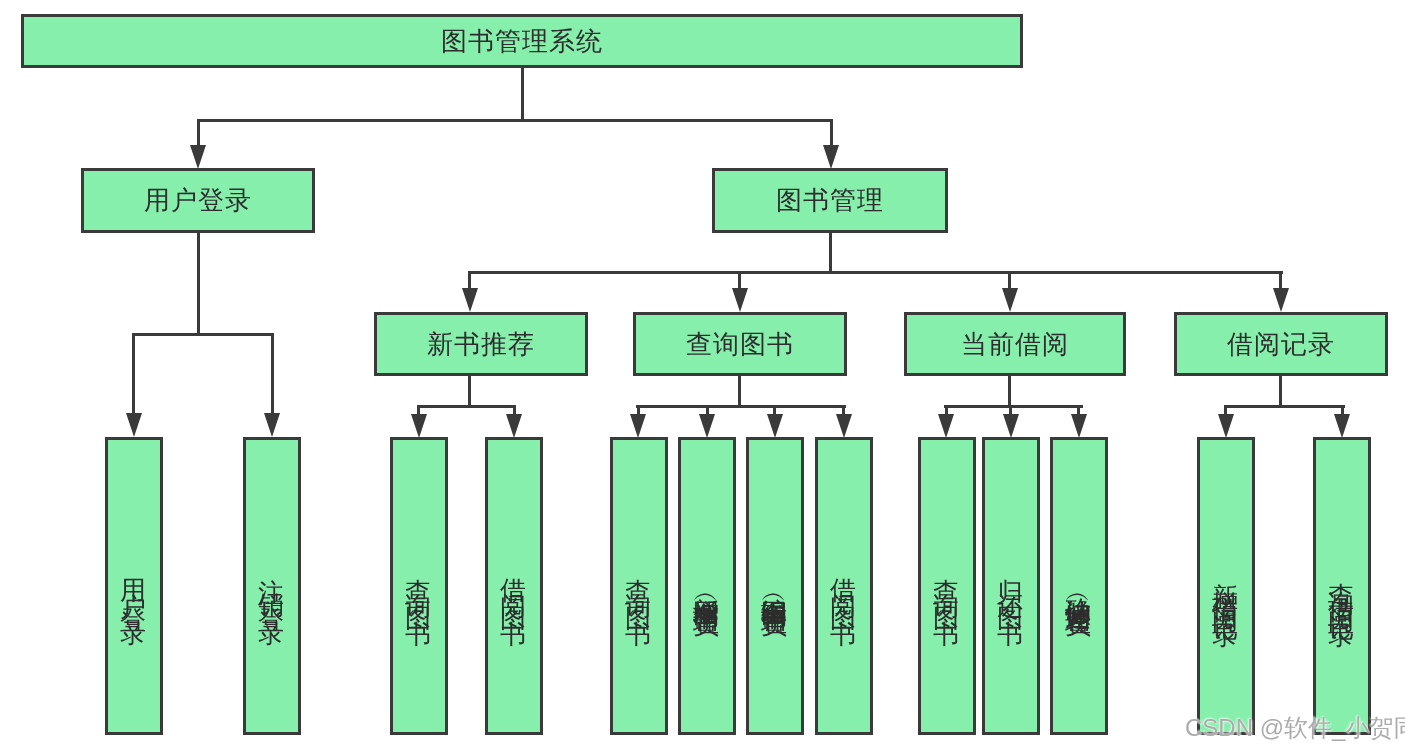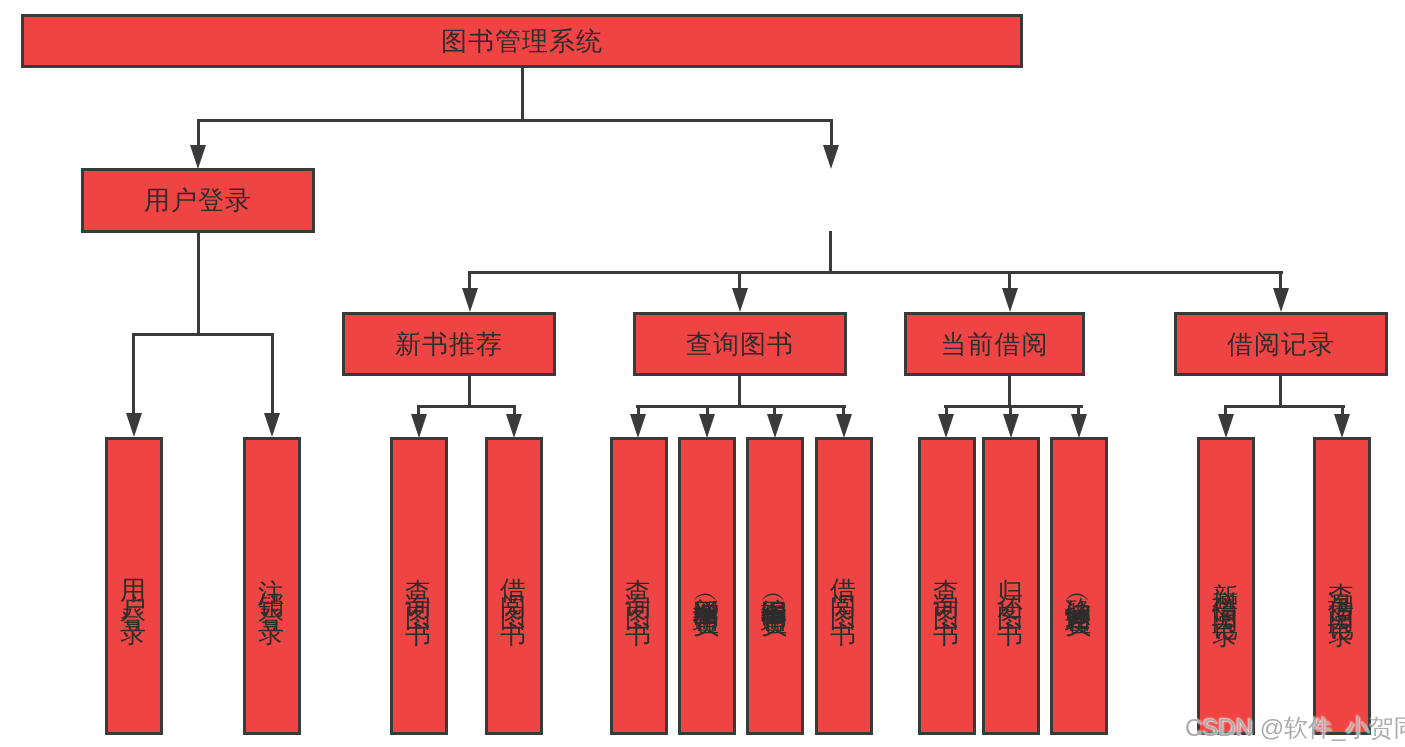--- a/index.html
+++ b/index.html
@@ -12,21 +12,21 @@
     position:relative;
     width:1405px;height:747px;
     background:#ffffff;
     font-family:"Liberation Sans","DejaVu Sans",sans-serif;
     overflow:hidden;
   }
   .node{
     position:absolute;
     box-sizing:border-box;
     border:3px solid var(--line);
-    background:#ef4444;
+    background:#86efac;
     display:flex;align-items:center;justify-content:center;
   }
   .hlabel{
     font-size:26px;color:var(--text);white-space:nowrap;
     letter-spacing:1px;
   }
   .vlabel{
     writing-mode:vertical-rl;
     text-orientation:mixed;
     font-size:26px;color:var(--text);
@@ -119,28 +119,31 @@
   <div class="vline" style="left:1341px;top:405px;height:12px;"></div>
   <div class="arrow" style="left:1334px;top:414px;"></div>
 
   <div class="node" style="left:21px;top:14px;width:1002px;height:54px;">
     <span class="hlabel">图书管理系统</span>
   </div>
 
   <div class="node" style="left:81px;top:168px;width:234px;height:65px;">
     <span class="hlabel">用户登录</span>
   </div>
+  <div class="node" style="left:712px;top:168px;width:236px;height:65px;">
+    <span class="hlabel">图书管理</span>
+  </div>
 
-  <div class="node" style="left:342px;top:312px;width:214px;height:64px;">
+  <div class="node" style="left:374px;top:312px;width:214px;height:64px;">
     <span class="hlabel">新书推荐</span>
   </div>
   <div class="node" style="left:633px;top:312px;width:214px;height:64px;">
     <span class="hlabel">查询图书</span>
   </div>
-  <div class="node" style="left:904px;top:312px;width:181px;height:64px;">
+  <div class="node" style="left:904px;top:312px;width:222px;height:64px;">
     <span class="hlabel">当前借阅</span>
   </div>
   <div class="node" style="left:1174px;top:312px;width:214px;height:64px;">
     <span class="hlabel">借阅记录</span>
   </div>
 
   <div class="node" style="left:105px;top:437px;width:58px;height:298px;">
     <span class="vlabel">用户登录</span>
   </div>
   <div class="node" style="left:243px;top:437px;width:58px;height:298px;">

